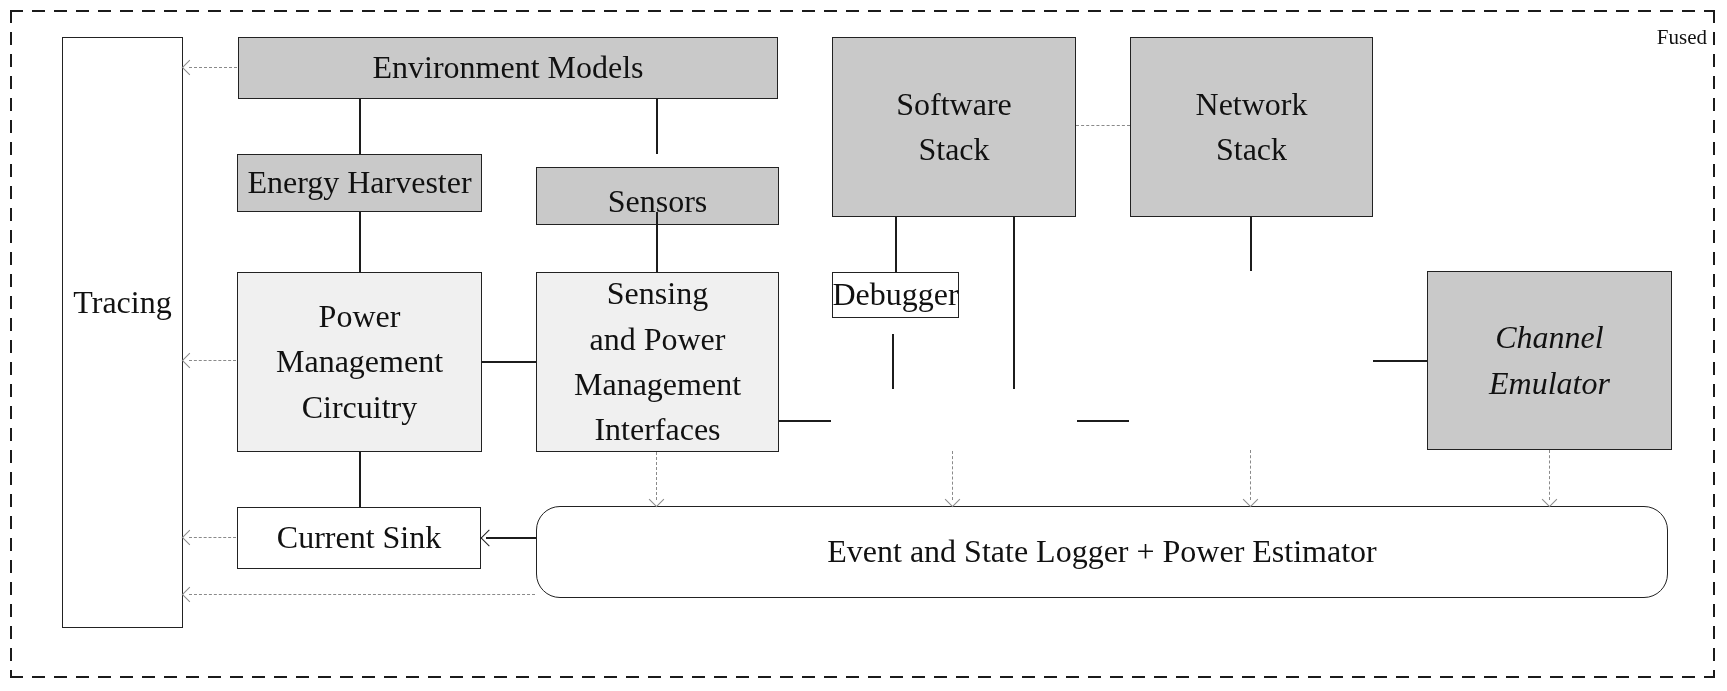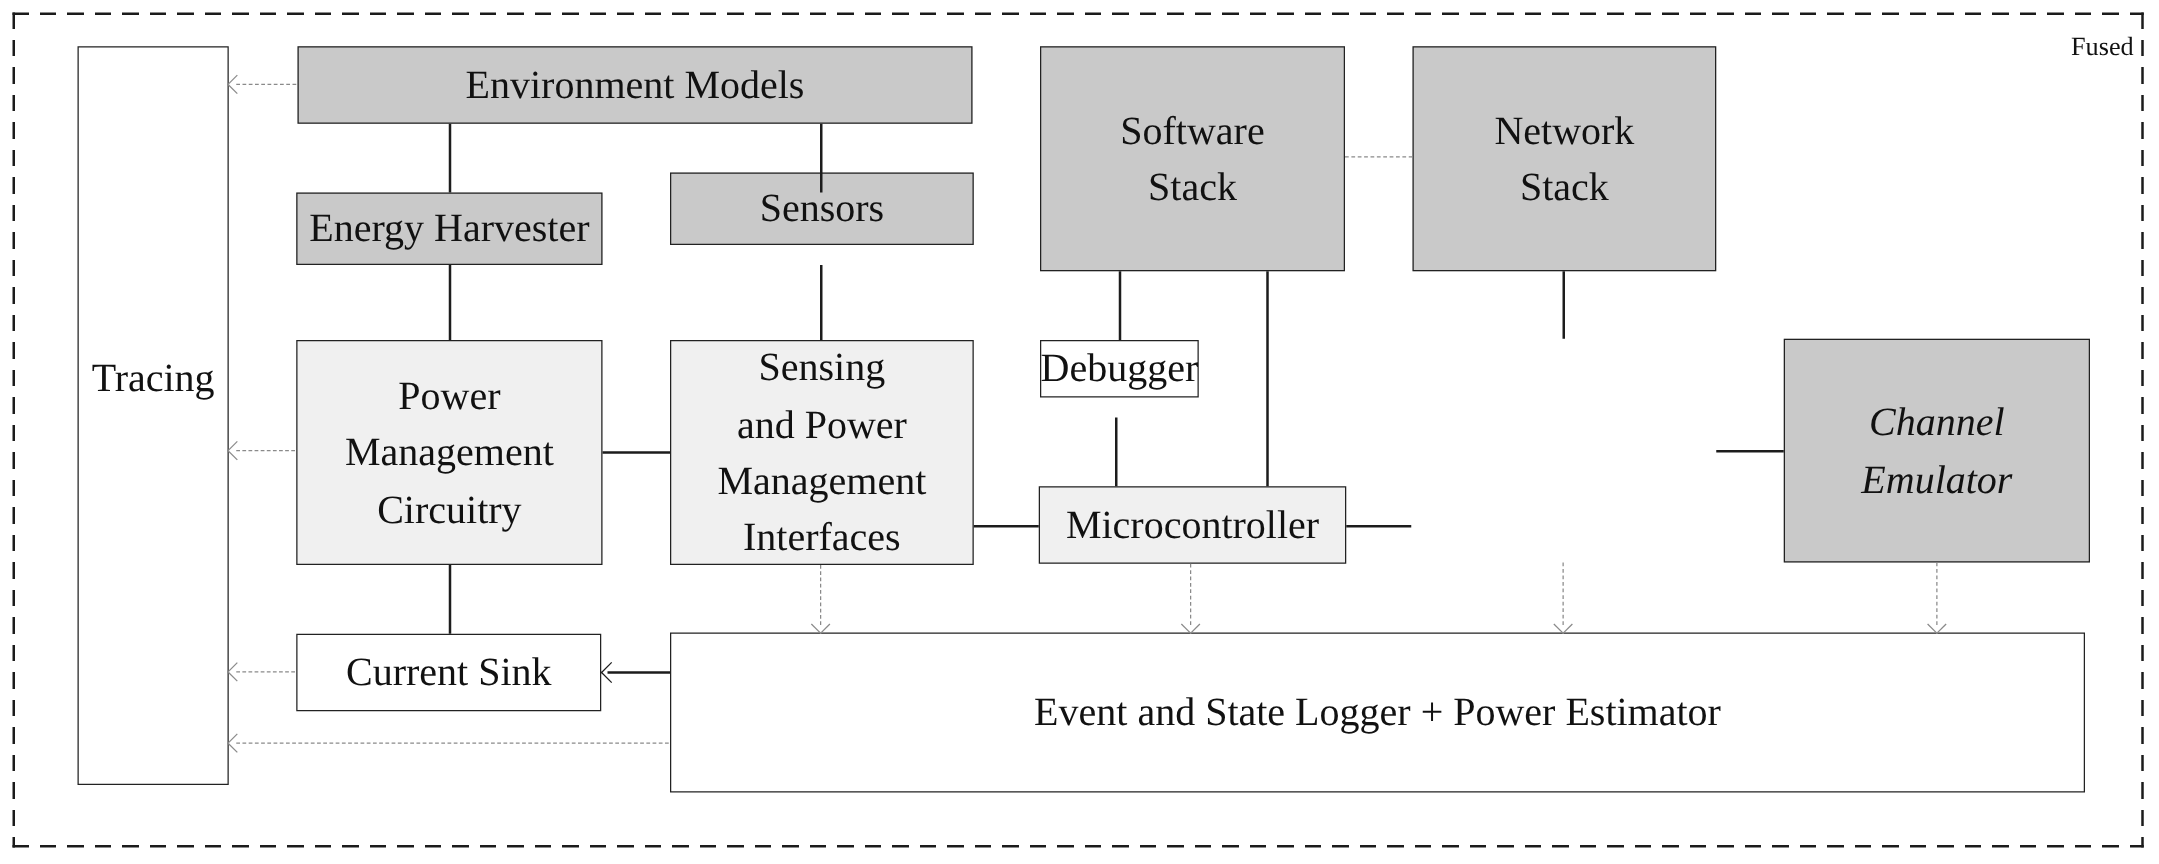--- a/index.html
+++ b/index.html
@@ -36,31 +36,31 @@
   .node{
     position:absolute;box-sizing:border-box;display:flex;align-items:center;justify-content:center;
     text-align:center;white-space:pre-line;font-size:32px;line-height:1.42;
   }
   .dark{background:var(--model-fill);border:1.6px solid var(--box-border);}
   .light{background:var(--interface-fill);border:1.4px solid var(--box-border);}
   .white{background:var(--tool-fill);border:1.3px solid var(--box-border);}
   #n-tracing{left:62px;top:37px;width:121px;height:591px;padding-bottom:60px;}
   #n-em{left:238px;top:37px;width:540px;height:62px;}
   #n-eh{left:237px;top:154px;width:245px;height:58px;}
-  #n-sensors{left:536px;top:138px;width:243px;height:58px;}
+  #n-sensors{left:536px;top:167px;width:243px;height:58px;align-items:flex-end;}
   #n-sw{left:832px;top:37px;width:244px;height:180px;}
   #n-nw{left:1130px;top:37px;width:243px;height:180px;}
   #n-pmc{left:237px;top:272px;width:245px;height:180px;}
   #n-spmi{left:536px;top:272px;width:243px;height:180px;}
   #n-dbg{left:832px;top:272px;width:127px;height:46px;}
   #n-mcu{left:831px;top:389px;width:246px;height:62px;}
   #n-radio{left:1129px;top:271px;width:244px;height:179px;}
   #n-chan{left:1427px;top:271px;width:245px;height:179px;font-style:italic;}
   #n-sink{left:237px;top:507px;width:244px;height:62px;}
-  #n-log{left:536px;top:506px;width:1132px;height:128px;}
+  #n-log{left:536px;top:506px;width:1132px;height:92px;border-radius:24px;}
   
   .sl{position:absolute;background:var(--link);}
   .sl.h{height:1.6px;}
   .sl.v{width:1.6px;}
   #c-em-eh{left:359px;top:99px;height:55px;}
   #c-em-sensors{left:656px;top:99px;height:55px;}
   #c-eh-pmc{left:359px;top:212px;height:60px;}
   #c-sensors-spmi{left:656px;top:212px;height:60px;}
   #c-pmc-spmi{left:482px;top:361px;width:54px;}
   #c-pmc-sink{left:359px;top:452px;height:55px;}
@@ -134,23 +134,20 @@
   </div>
   <div class="node light" id="n-spmi">
     <span>Sensing
 and Power
 Management
 Interfaces</span>
   </div>
   <div class="node white" id="n-dbg">
     <span>Debugger</span>
   </div>
-  <div class="node light" id="n-mcu">
-    <span>Microcontroller</span>
-  </div>
   <div class="node dark" id="n-chan">
     <span>Channel
 Emulator</span>
   </div>
   <div class="node white" id="n-sink">
     <span>Current Sink</span>
   </div>
   <div class="node white" id="n-log">
     <span>Event and State Logger + Power Estimator</span>
   </div>

